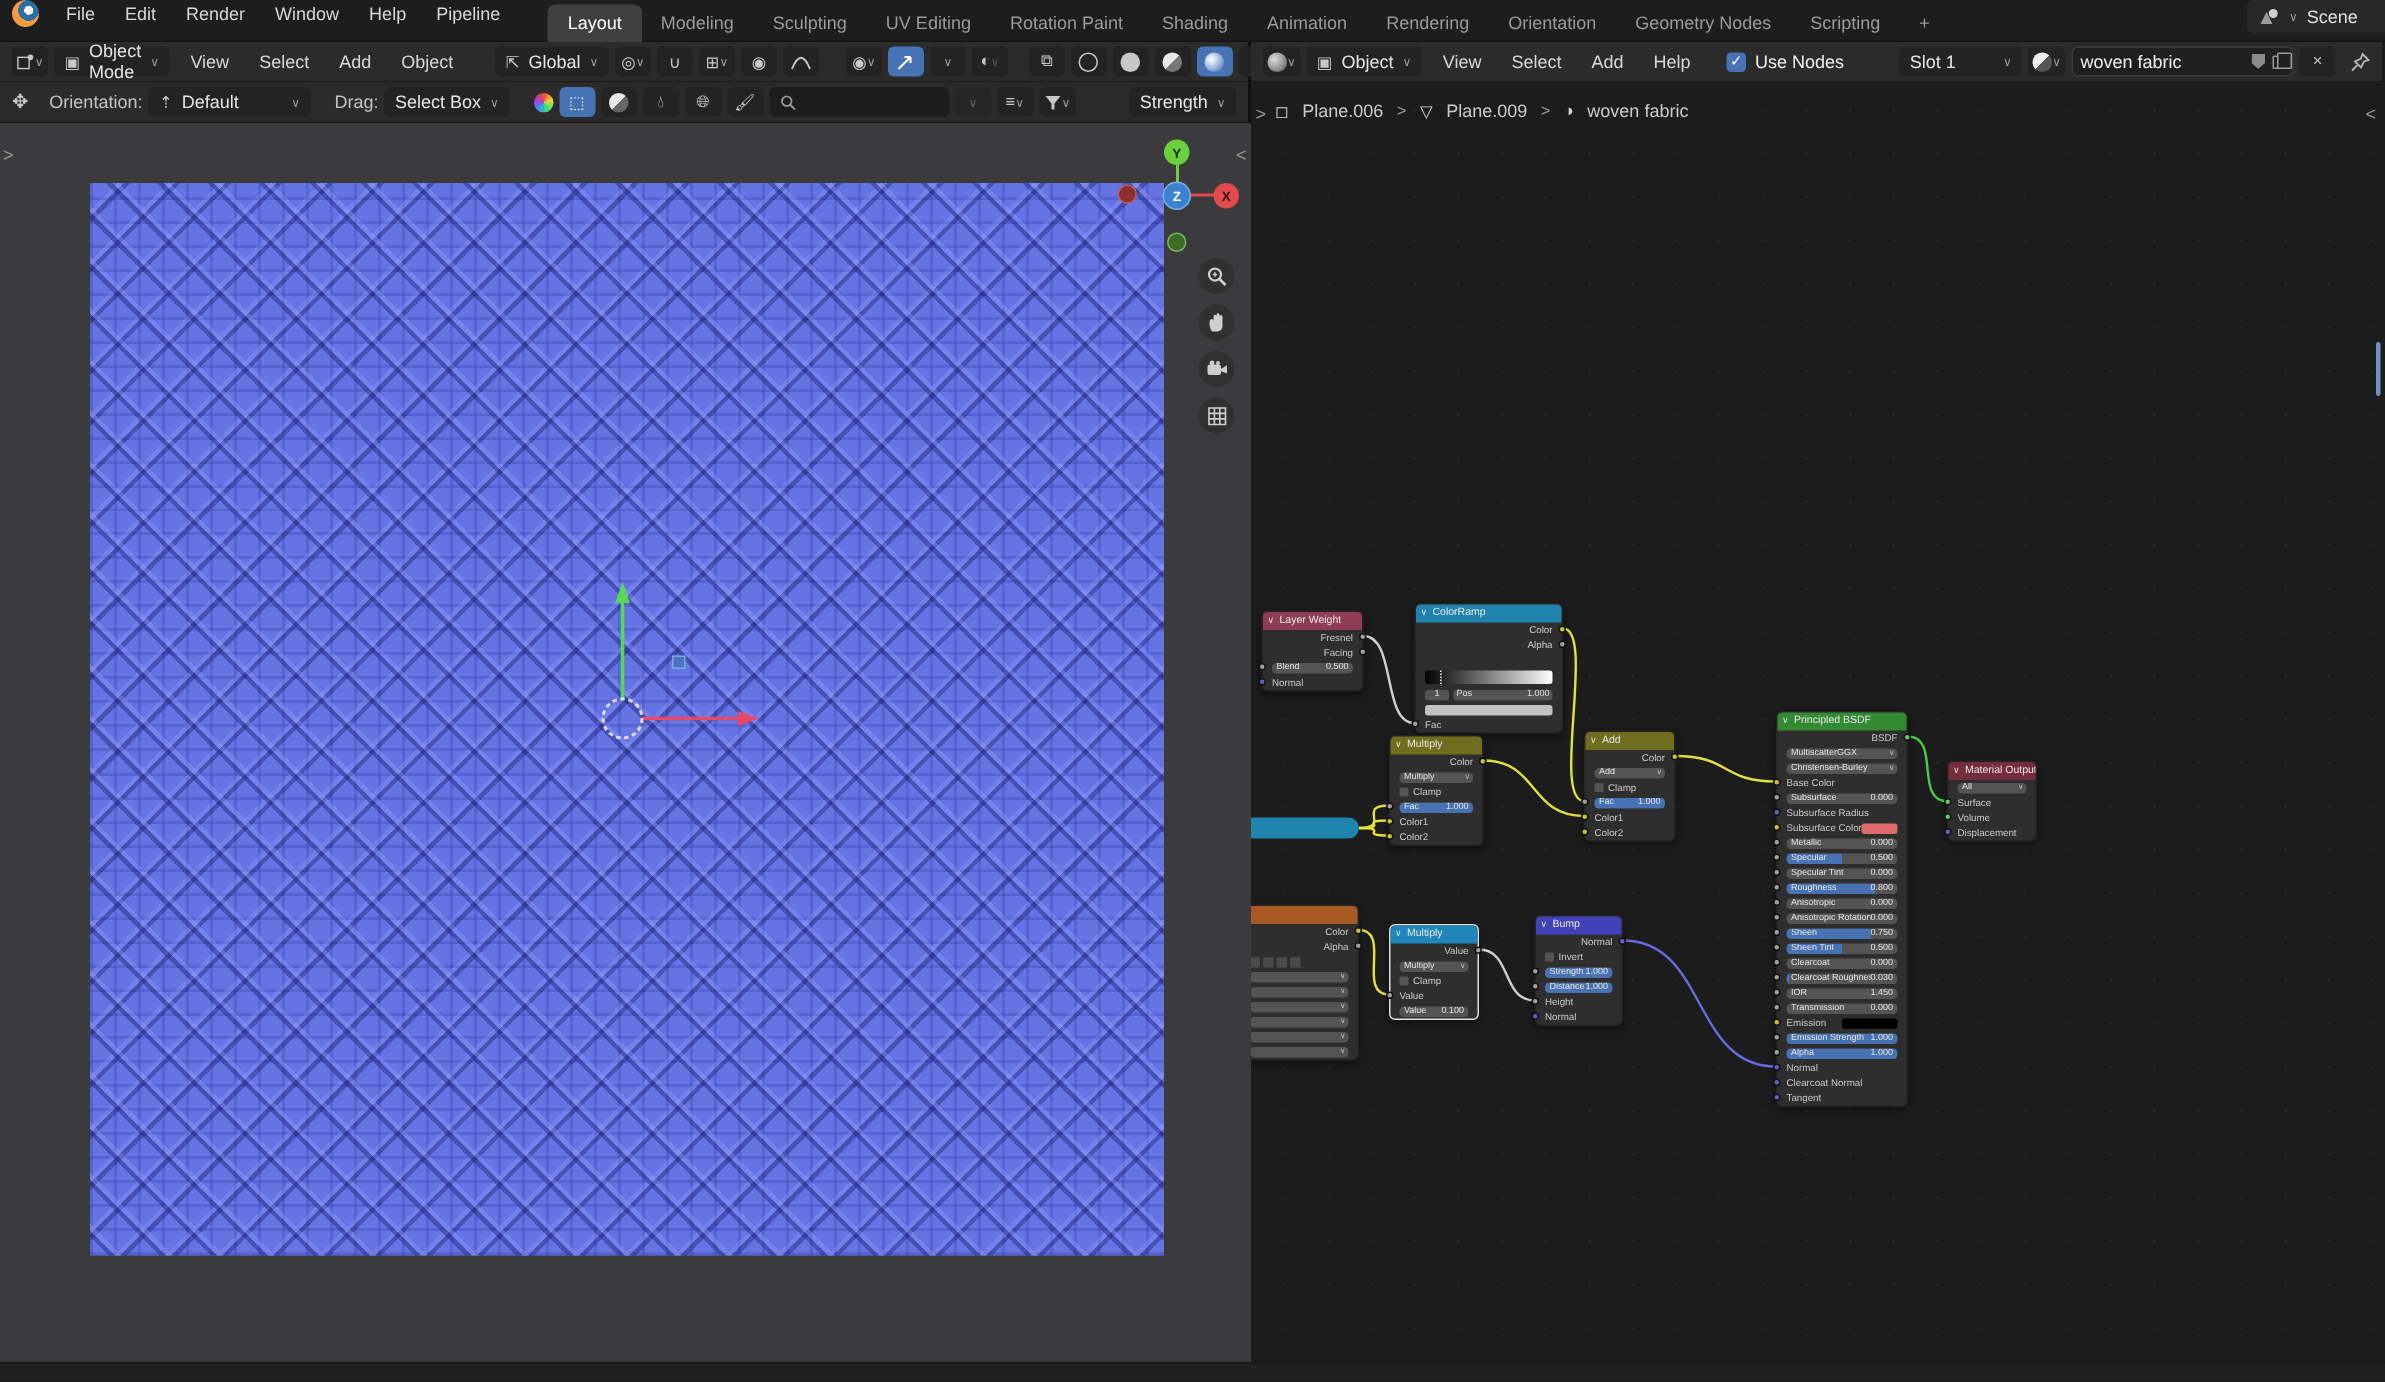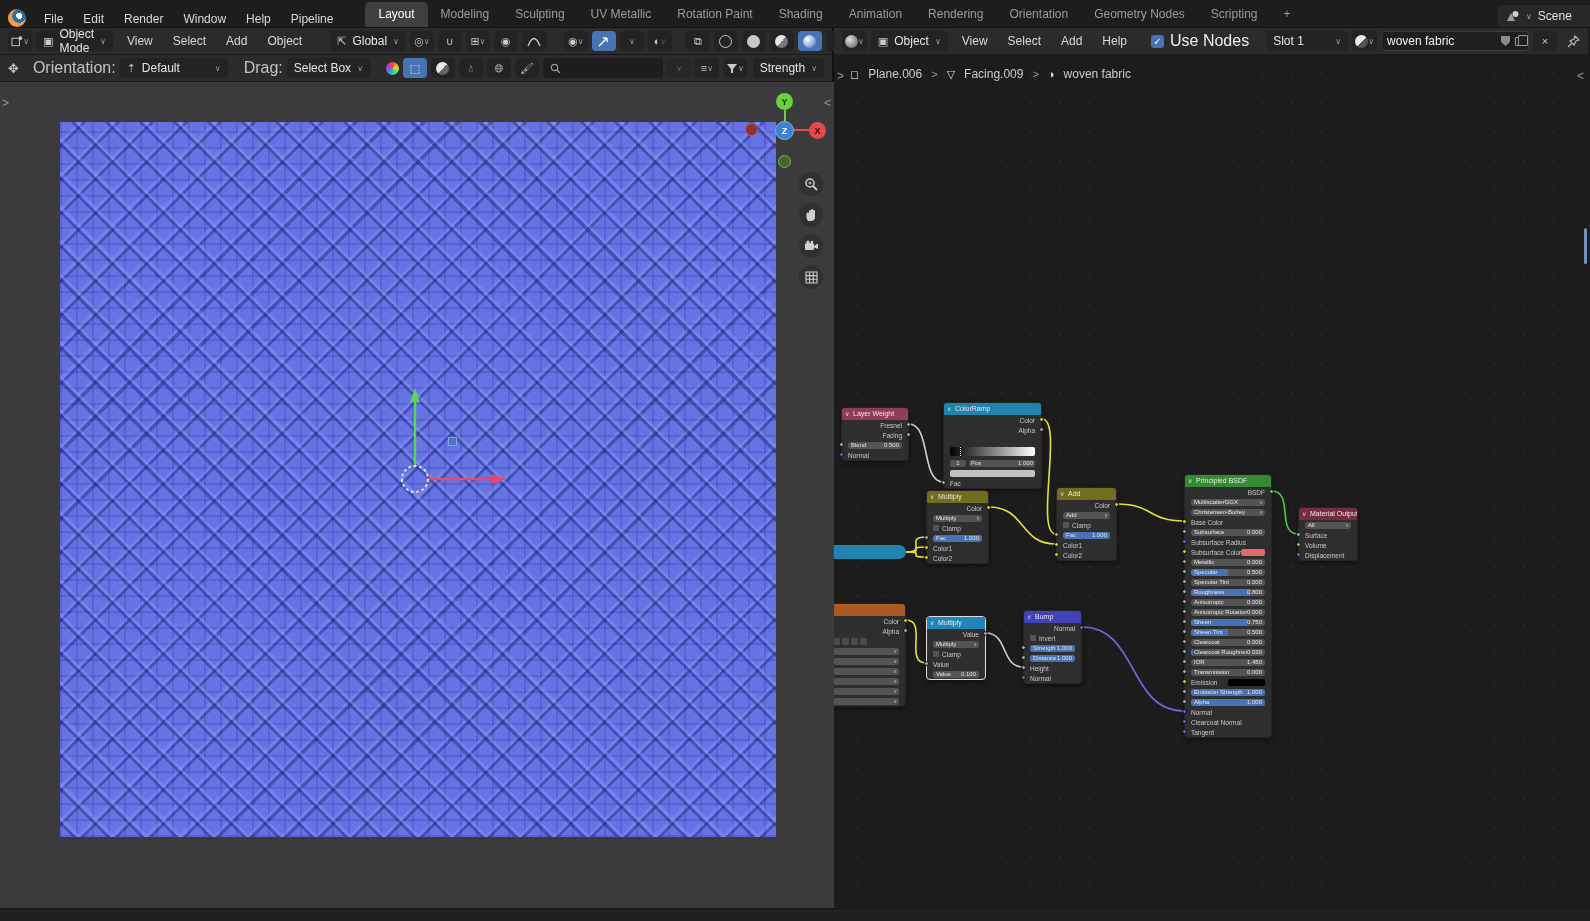--- a/index.html
+++ b/index.html
@@ -1,39 +1,39 @@
 <!DOCTYPE html>
 <html><head>
 <meta charset="utf-8">
 <style>
   * { margin:0; padding:0; box-sizing:border-box; }
   html,body { background:#111; }
   body { font-family:"Liberation Sans","DejaVu Sans",sans-serif; }
   #app { position:relative; width:1590px; height:921px; background:#1d1d1d; overflow:hidden; color:#d0d0d0; }
 
   
-  #topbar { position:absolute; left:0; top:0; width:1590px; height:28px; background:#1d1d1d; display:flex; align-items:flex-end; border-bottom:1px solid #141414; }
+  #topbar { position:absolute; left:0; top:0; width:1590px; height:28px; background:#1d1d1d; display:flex; align-items:flex-start; border-bottom:1px solid #141414; }
   #logo { width:18px; height:18px; margin:0 8px 0 8px; border-radius:50%;
           background:radial-gradient(circle at 62% 38%, #ffffff 0 3px, #2a6fa8 3px 7px, #f79a3c 7px 100%); }
   .menu-item { font-size:12px; color:#d8d8d8; padding:4px 10px; border-radius:4px; cursor:default; }
   #tabs { display:flex; align-items:flex-end; height:28px; margin-left:22px; }
   .tab { font-size:12px; color:#9b9b9b; padding:5px 13px 6px; border-radius:5px 5px 0 0; }
   .tab.active { background:#3f3f3f; color:#ffffff; }
   #scene-box { margin-left:auto; display:flex; align-items:center; gap:6px; background:#282828; height:22px; padding:0 0 0 8px; border-radius:4px 0 0 4px; overflow:hidden; width:92px; }
   #scene-box .lbl { font-size:12px; color:#e0e0e0; white-space:nowrap; }
   .chev { font-size:8px; color:#9a9a9a; }
 
   
   .hdr { display:flex; align-items:center; height:27px; background:#2b2b2b; border-bottom:1px solid #1a1a1a; padding:0 8px; gap:4px; }
   .dd { display:flex; align-items:center; gap:6px; background:#232323; border-radius:4px; height:20px; padding:0 7px; font-size:12px; color:#e6e6e6; }
   .icobtn { display:flex; align-items:center; justify-content:center; background:#232323; border-radius:4px; height:20px; min-width:24px; padding:0 3px; color:#c8c8c8; }
   .icobtn.blue { background:#4772b3; color:#fff; }
   .glyph { font-size:11px; color:#c8c8c8; }
   .sphere { width:13px; height:13px; border-radius:50%; display:inline-block; }
-  .label-sm { font-size:16px; color:#c3c3c3; }
+  .label-sm { font-size:12px; color:#c3c3c3; }
 
   
   #workspace { position:absolute; left:0; top:28px; width:1590px; height:880px; display:flex; }
   #viewport { width:834px; height:880px; position:relative; background:#3b3b3d; border-right:2px solid #101010; }
   #shader { width:754px; height:880px; position:relative; background:#1c1c1c; }
 
   
   #vp-canvas { position:absolute; left:0; top:54px; width:834px; height:826px; background:#3b3b3d; overflow:hidden; }
   #fabric { position:absolute; left:60px; top:40px; width:716px; height:715px;
     background-color:#6673e3;
@@ -101,21 +101,21 @@
 
 <div id="app">
 
   <div id="topbar">
     <span id="logo"></span>
     <nav id="top-menus"><span class="menu-item">File</span><span class="menu-item">Edit</span><span class="menu-item">Render</span><span class="menu-item">Window</span><span class="menu-item">Help</span><span class="menu-item">Pipeline</span></nav>
     <div id="tabs">
         <span class="tab active">Layout</span>
         <span class="tab">Modeling</span>
         <span class="tab">Sculpting</span>
-        <span class="tab">UV Metallic</span>
+        <span class="tab">UV Editing</span>
         <span class="tab">Rotation Paint</span>
         <span class="tab">Shading</span>
         <span class="tab">Animation</span>
         <span class="tab">Rendering</span>
         <span class="tab">Orientation</span>
         <span class="tab">Geometry Nodes</span>
         <span class="tab">Scripting</span>
         <span class="tab">+</span>
       </div>
     <div id="scene-box">
@@ -363,21 +363,21 @@
         </svg>
       </div>
 
       <div id="node-canvas">
         <span class="edge-arrow" style="left:3px;top:14px;">&gt;</span>
         <div id="breadcrumb" style="left:16px;">
             <span class="bico">◻</span>
             <span>Plane.006</span>
             <span class="bsep">&gt;</span>
             <span class="bico">▽</span>
-            <span>Facing.009</span>
+            <span>Plane.009</span>
             <span class="bsep">&gt;</span>
             <span class="bico">◑</span>
             <span>woven fabric</span>
           </div>
         <span class="edge-arrow" style="right:4px;top:14px;">&lt;</span>
         <svg id="wires" width="754" height="853">
             <path d="M 75 369 C 97 369, 87 427, 109 427" fill="none" stroke="#cfcfcf" stroke-width="1.6"></path>
             <path d="M 72 497 C 94 497, 70 482, 92 482" fill="none" stroke="#e2e23c" stroke-width="1.6"></path>
             <path d="M 72 497 C 94 497, 70 492, 92 492" fill="none" stroke="#e2e23c" stroke-width="1.6"></path>
             <path d="M 72 497 C 94 497, 70 502, 92 502" fill="none" stroke="#e2e23c" stroke-width="1.6"></path>

